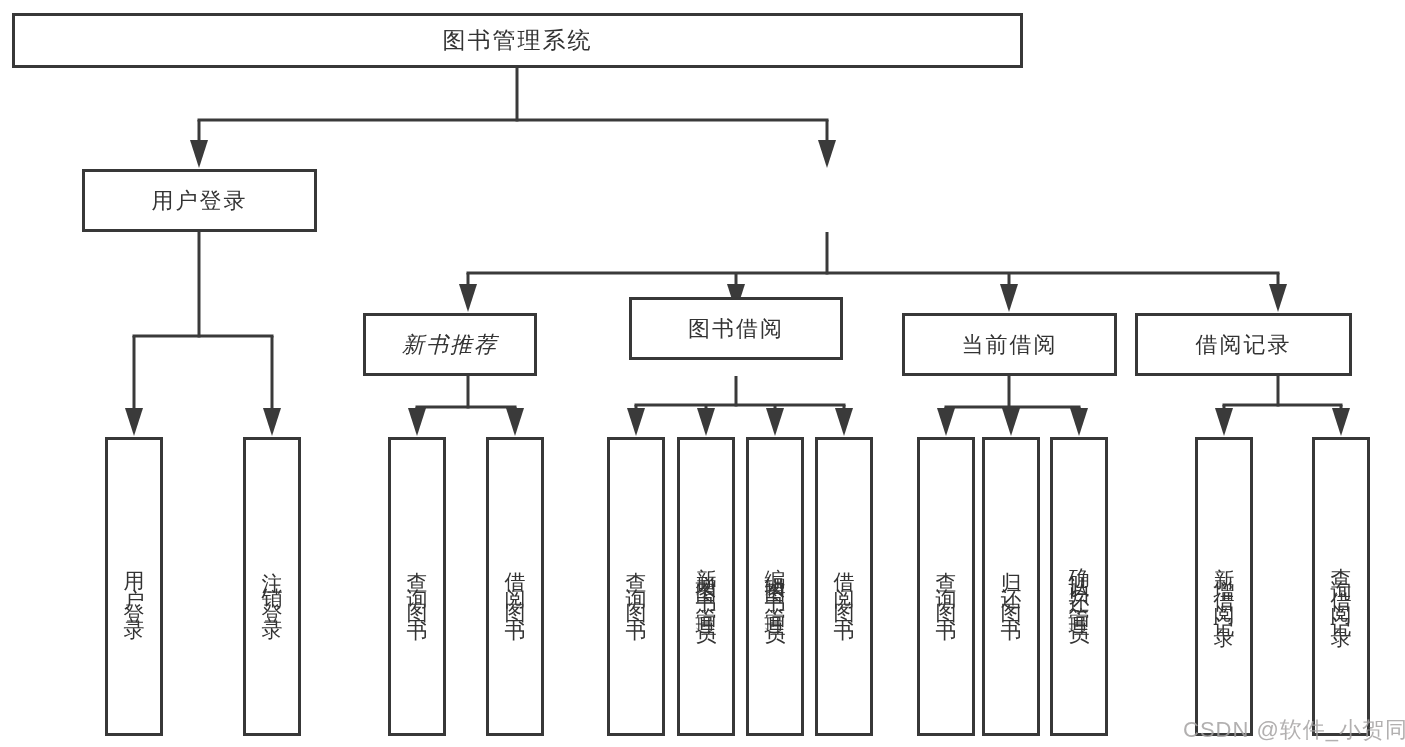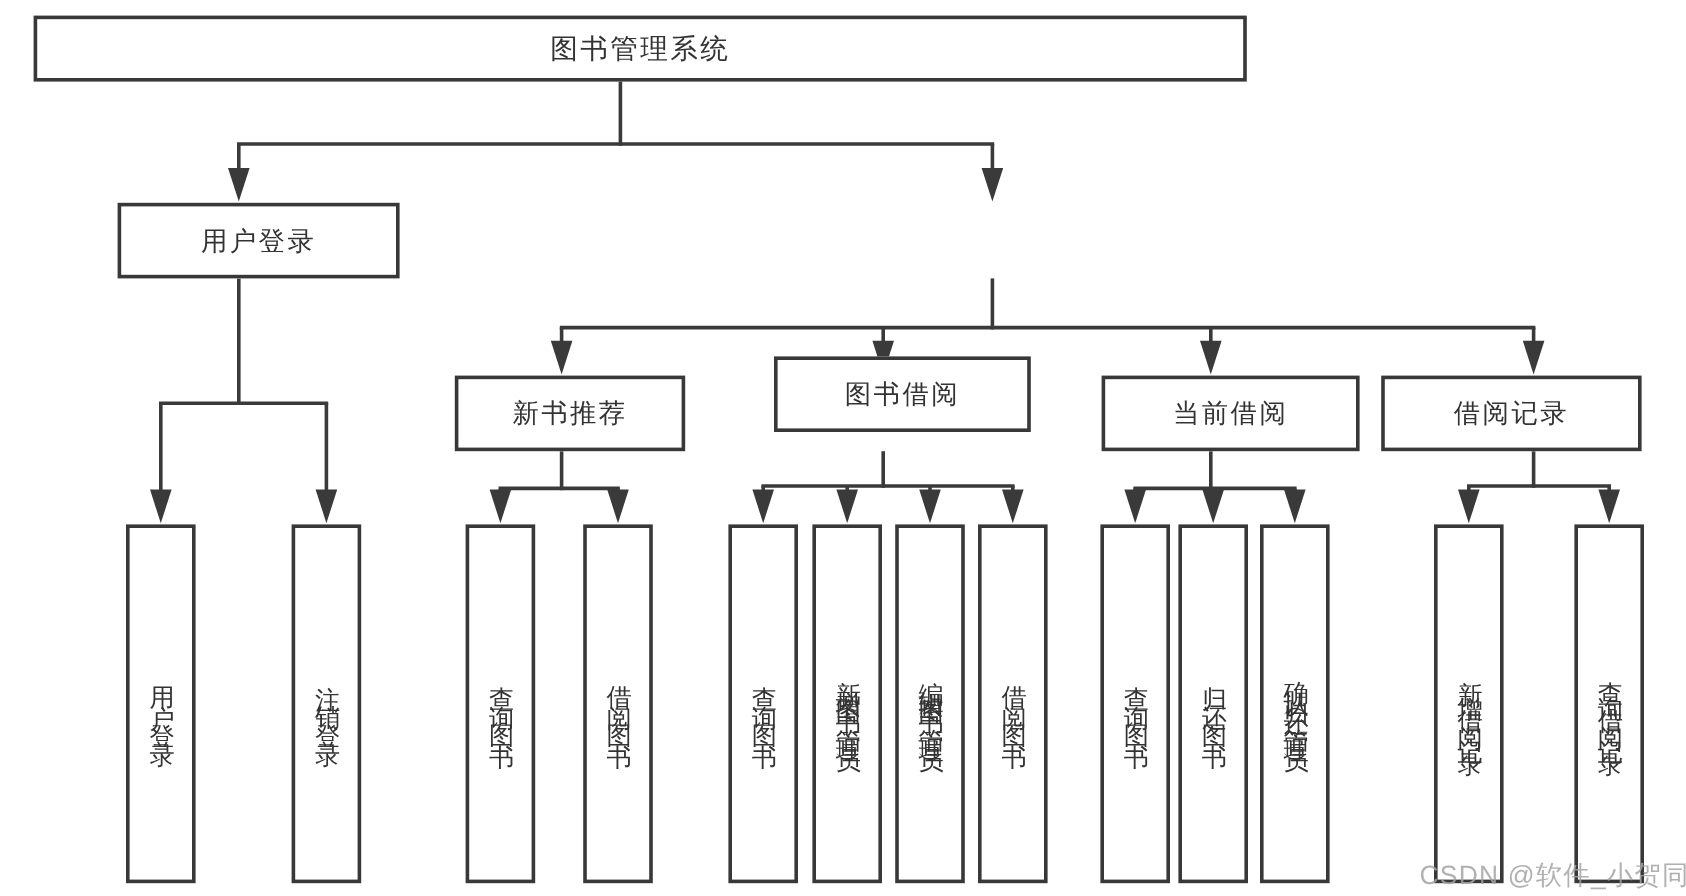--- a/index.html
+++ b/index.html
@@ -26,26 +26,25 @@
     box-sizing: border-box;
     background: #ffffff;
     border: 3px solid #383838;
     color: #333333;
     display: flex;
     align-items: center;
     justify-content: center;
     font-size: 22px;
     letter-spacing: 2px;
     white-space: nowrap;
-    margin-left: 16px;
   }
   .node.root { left: 12px; top: 13px; width: 1011px; height: 55px; font-size: 23px; }
   .node.l2-0 { left: 82px;  top: 169px; width: 235px; height: 63px; }
   .node.l2-1 { left: 710px; top: 169px; width: 235px; height: 63px; }
-  .node.l3-0 { left: 363px;  top: 313px; width: 192px; height: 63px; }
+  .node.l3-0 { left: 363px;  top: 313px; width: 174px; height: 63px; font-style: italic; }
   .node.l3-1 { left: 629px;  top: 297px; width: 214px; height: 63px; }
   .node.l3-2 { left: 902px;  top: 313px; width: 215px; height: 63px; }
   .node.l3-3 { left: 1135px; top: 313px; width: 217px; height: 63px; }
   .leaf {
     position: absolute;
     box-sizing: border-box;
     top: 437px; width: 58px; height: 299px;
     background: #ffffff;
     border: 3px solid #383838;
     color: #333333;

